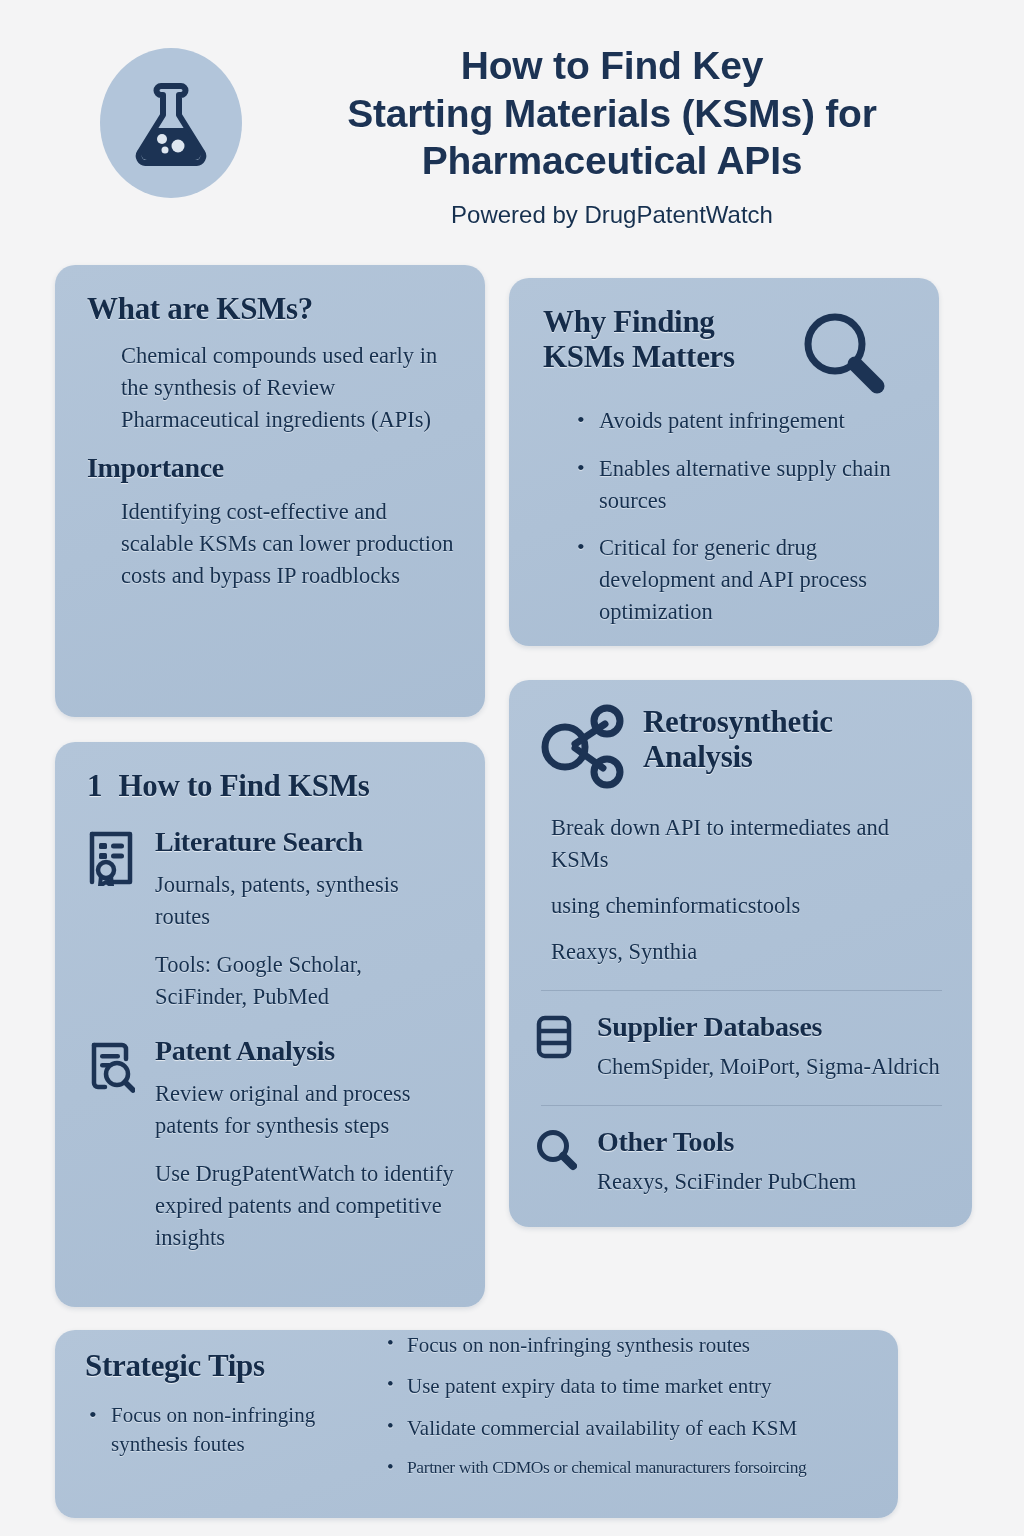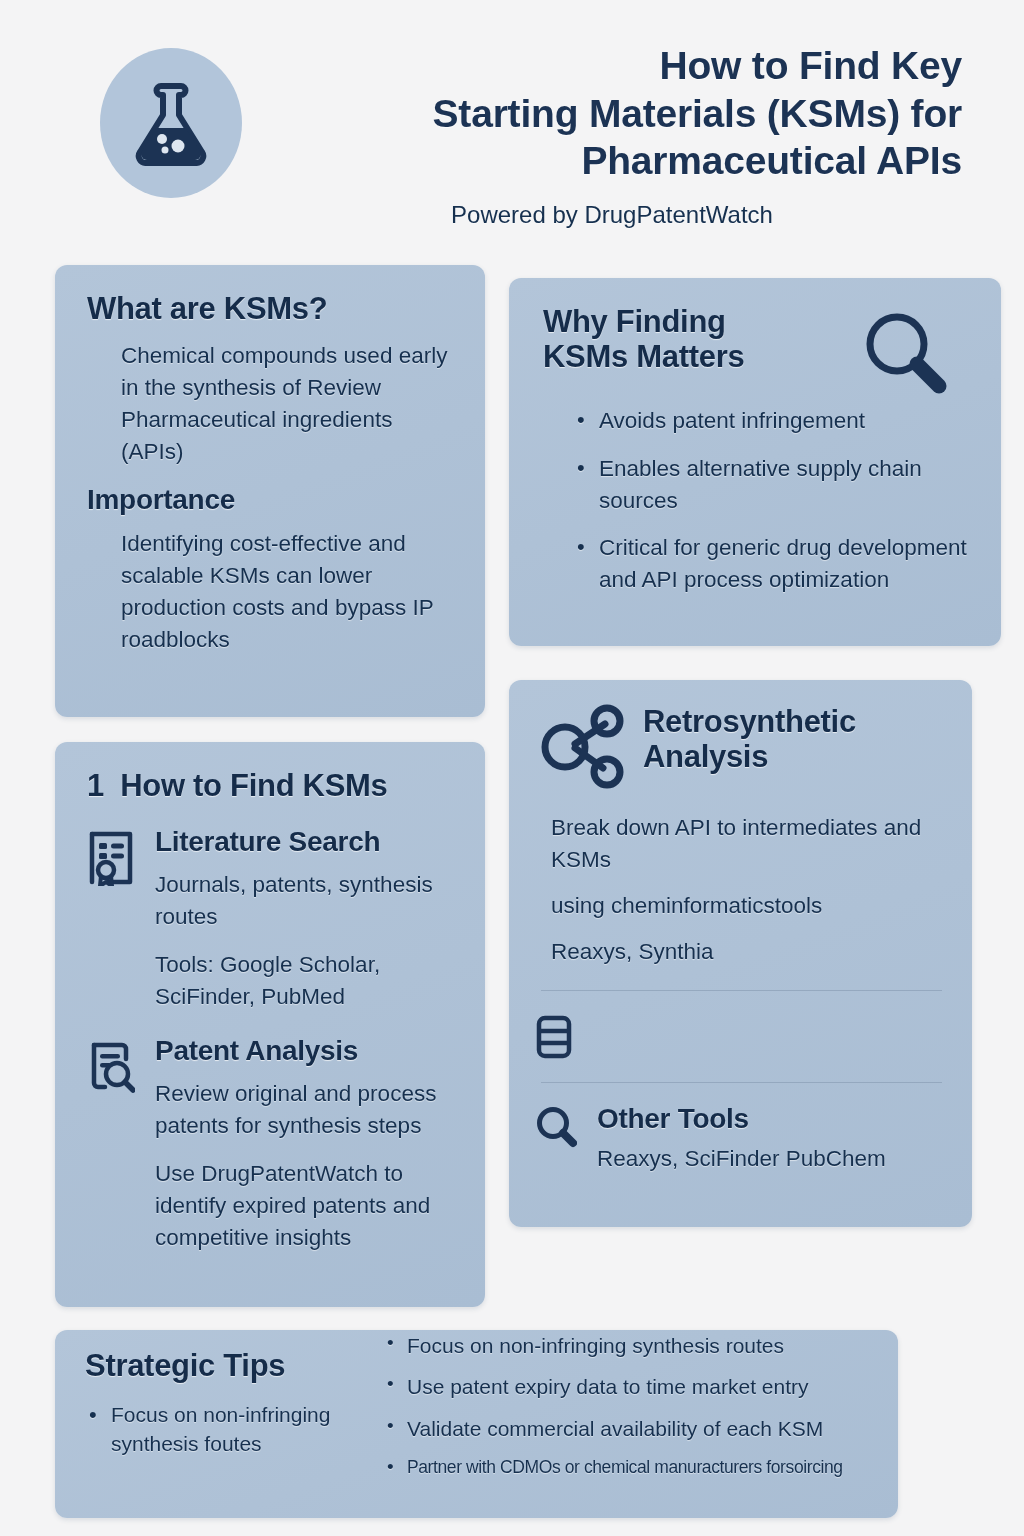--- a/index.html
+++ b/index.html
@@ -17,37 +17,37 @@
     position: absolute; left: 100px; top: 48px;
     width: 142px; height: 150px; border-radius: 50%;
     background: #b2c5da;
     display: flex; align-items: center; justify-content: center;
   }
   .title-block { position: absolute; left: 262px; top: 42px; width: 700px; text-align: center; }
   .title-line {
     font-size: 39px; font-weight: bold; color: #1c3354;
     line-height: 1.22; letter-spacing: -0.2px;
     text-shadow: 0 1px 1px rgba(255,255,255,0.75);
-    text-align: right;
   }
   .powered {
     margin-top: 16px; font-size: 24px; color: #16304f;
     text-shadow: 0 1px 1px rgba(255,255,255,0.6);
   }
   .powered b { font-weight: normal; }
 
   
   .card {
     position: absolute;
     background: linear-gradient(160deg, #b3c5d9 0%, #a9bdd3 100%);
-    border-radius: 12px;
+    border-radius: 20px;
     box-shadow: 0 2px 5px rgba(40,60,90,0.13);
+    font-family: Liberation Serif, serif;
   }
   #card-what   { left: 55px;  top: 265px;  width: 430px; height: 452px; }
-  #card-why    { left: 509px; top: 278px;  width: 492px; height: 368px; }
+  #card-why    { left: 509px; top: 278px;  width: 430px; height: 368px; }
   #card-how    { left: 55px;  top: 742px;  width: 430px; height: 565px; }
   #card-retro  { left: 509px; top: 680px;  width: 463px; height: 547px; }
   #card-tips   { left: 55px;  top: 1330px; width: 843px; height: 188px; }
 
   h2.card-h {
     font-size: 31px; font-weight: bold; color: #152c4a;
     line-height: 1.14; letter-spacing: -0.3px;
     text-shadow: 0 1px 1px rgba(255,255,255,0.7);
   }
   h3.sub-h {
@@ -240,20 +240,24 @@
       <div class="divider"></div>
 
       <div class="sec">
         <div class="icon-col">
           <svg width="40" height="46" viewBox="0 0 40 46">
             <rect x="4" y="4" width="30" height="38" rx="6" fill="none" stroke="#1c3354" stroke-width="4.5"></rect>
             <path d="M4 17 H34" stroke="#1c3354" stroke-width="4.5"></path>
             <path d="M4 29 H34" stroke="#1c3354" stroke-width="4.5"></path>
           </svg>
         </div>
+        <div class="txt-col">
+          <h3 class="sub-h">Supplier Databases</h3>
+          <p class="body">ChemSpider, MoiPort, Sigma-Aldrich</p>
+        </div>
       </div>
 
       <div class="divider"></div>
 
       <div class="sec">
         <div class="icon-col">
           <svg width="42" height="44" viewBox="0 0 42 44">
             <circle cx="18" cy="17" r="13.5" fill="none" stroke="#1c3354" stroke-width="5"></circle>
             <path d="M28 27 L38 37" stroke="#1c3354" stroke-width="8" stroke-linecap="round"></path>
           </svg>

